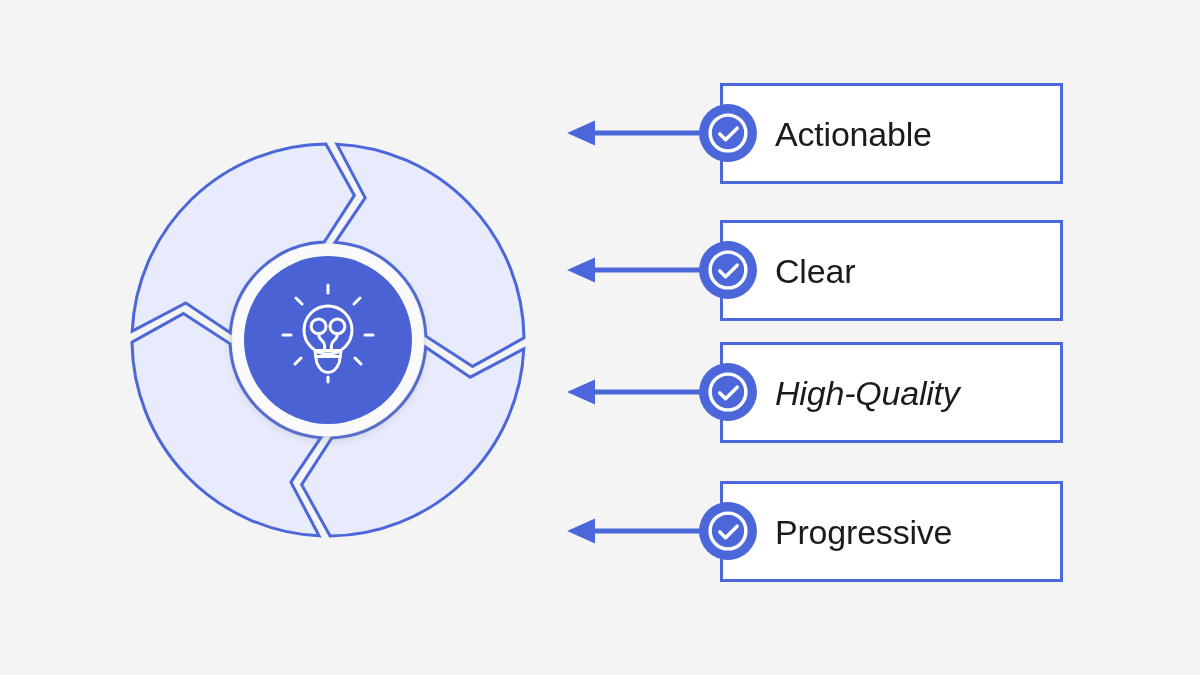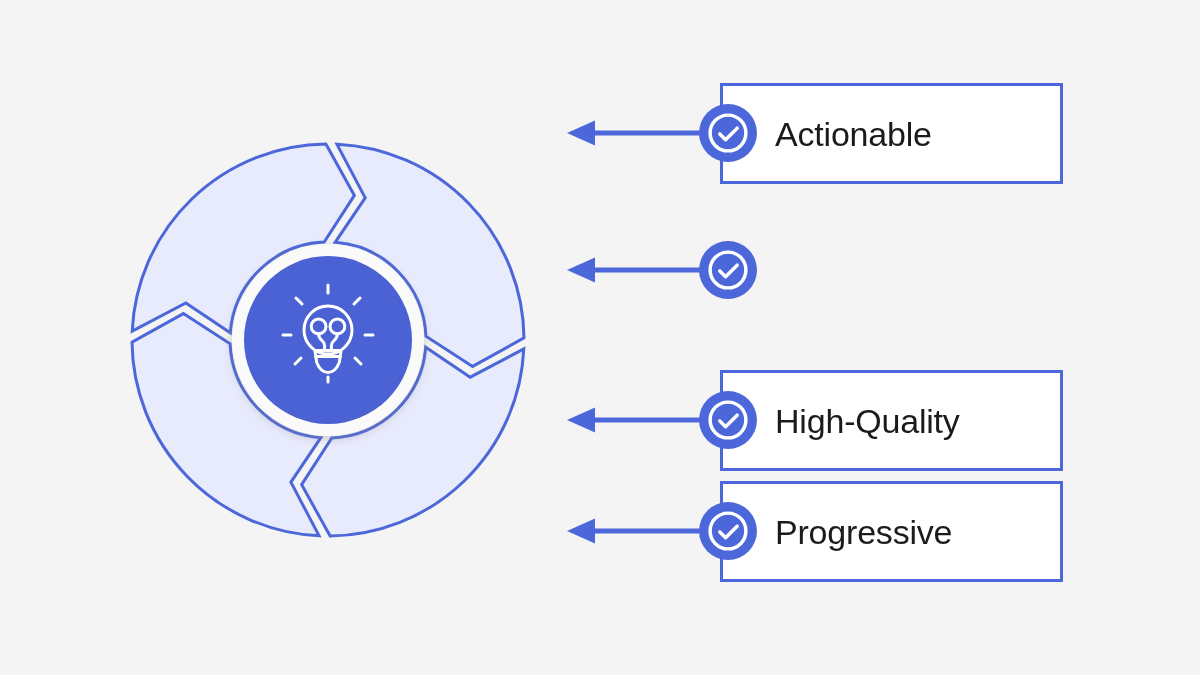--- a/index.html
+++ b/index.html
@@ -21,21 +21,21 @@
 
   
   .cycle-svg{position:absolute;left:118px;top:130px;width:420px;height:420px;}
   .segment{fill:var(--seg-fill);stroke:var(--accent);stroke-width:3;stroke-linejoin:miter;}
   .hub-ring{fill:#FAFAFB;filter:drop-shadow(0 3px 5px rgba(125,130,155,0.38));}
   .hub-circle{fill:var(--hub);}
   .bulb{stroke:#FFFFFF;stroke-width:3;fill:none;stroke-linecap:round;stroke-linejoin:round;}
 
   
   .feature-row{position:absolute;left:566px;width:497px;height:101px;}
-  .row-1{top:83px;} .row-2{top:220px;} .row-3{top:370px;} .row-4{top:481px;}
+  .row-1{top:83px;} .row-2{top:220px;} .row-3{top:342px;font-style:italic;} .row-4{top:481px;}
 
   .feature-box{
     position:absolute;left:154px;top:0;width:343px;height:101px;
     background:var(--box-bg);
     border:3px solid var(--accent);
     display:flex;align-items:center;
     padding-left:52px;
   }
   .feature-label{
     font-size:34px;font-weight:500;color:var(--ink);
@@ -95,20 +95,23 @@
         <path class="check-stroke" d="M21.5,31 L27.5,37 L39.5,25"></path>
       </svg>
     </div>
   </div>
 
   <div class="feature-row row-2">
     <svg class="arrow-svg" viewBox="0 0 170 40" aria-hidden="true">
       <path class="arrow-line" d="M28,20 H150"></path>
         <polygon class="arrow-head" points="1,20 29,7.5 29,32.5"></polygon>
     </svg>
+    <div class="feature-box">
+      <span class="feature-label">Clear</span>
+    </div>
     <div class="check-badge">
       <svg class="check-svg" viewBox="0 0 60 60" aria-hidden="true">
         <circle class="check-stroke" cx="30" cy="30" r="18.5"></circle>
         <path class="check-stroke" d="M21.5,31 L27.5,37 L39.5,25"></path>
       </svg>
     </div>
   </div>
 
   <div class="feature-row row-3">
     <svg class="arrow-svg" viewBox="0 0 170 40" aria-hidden="true">

